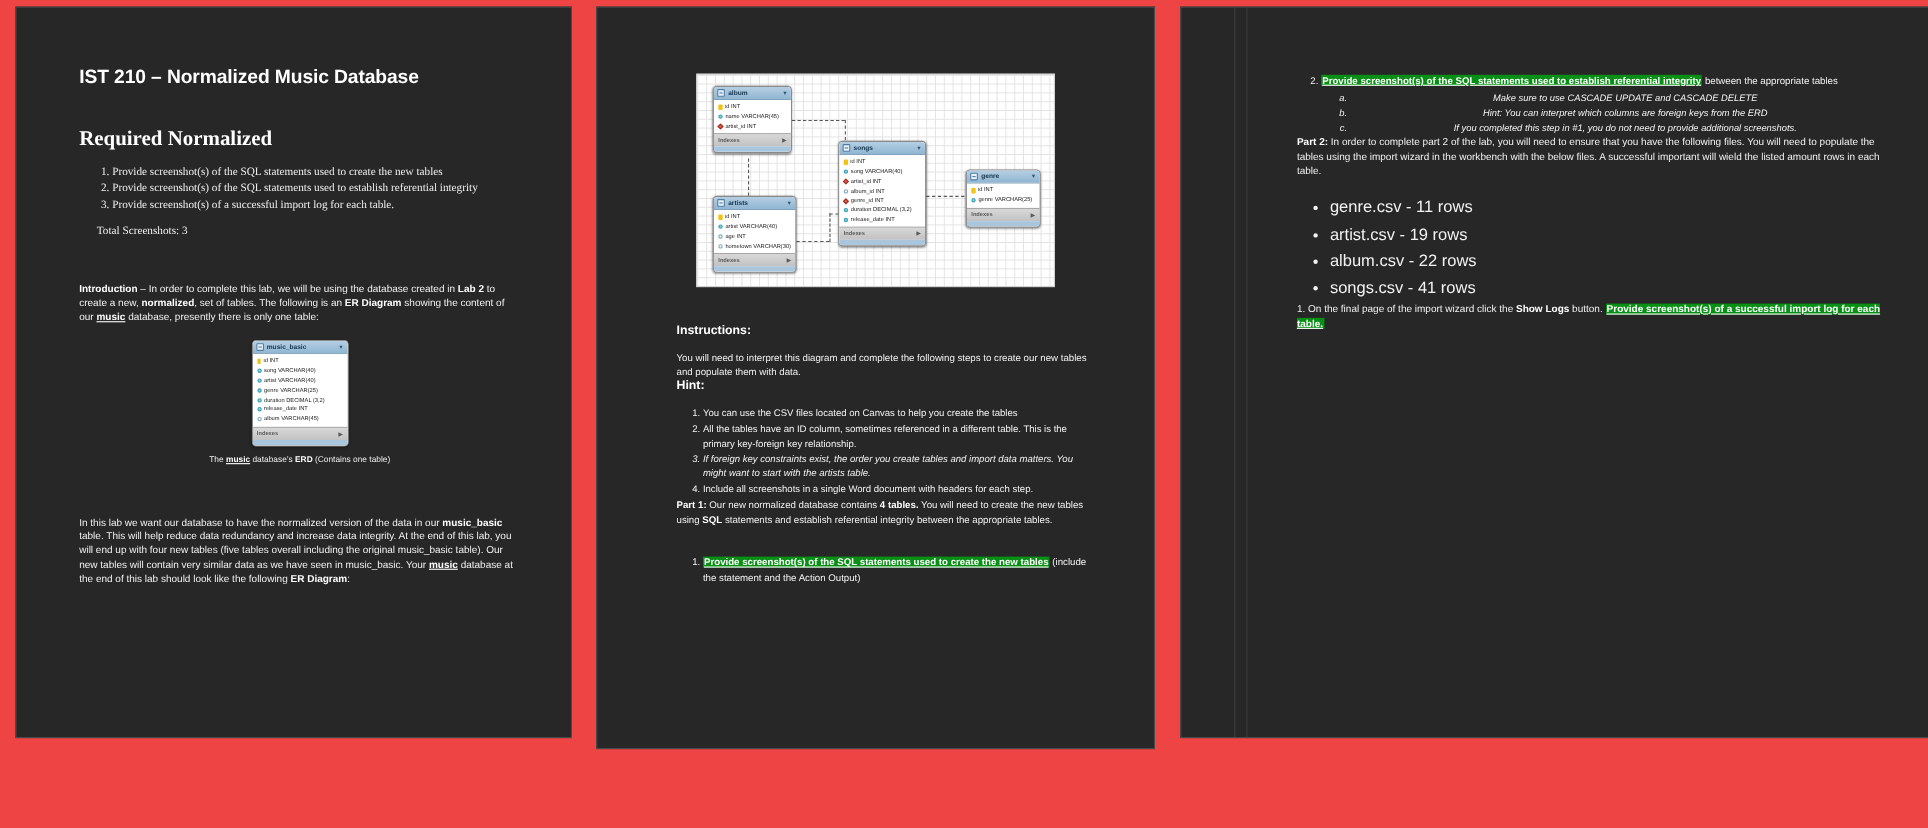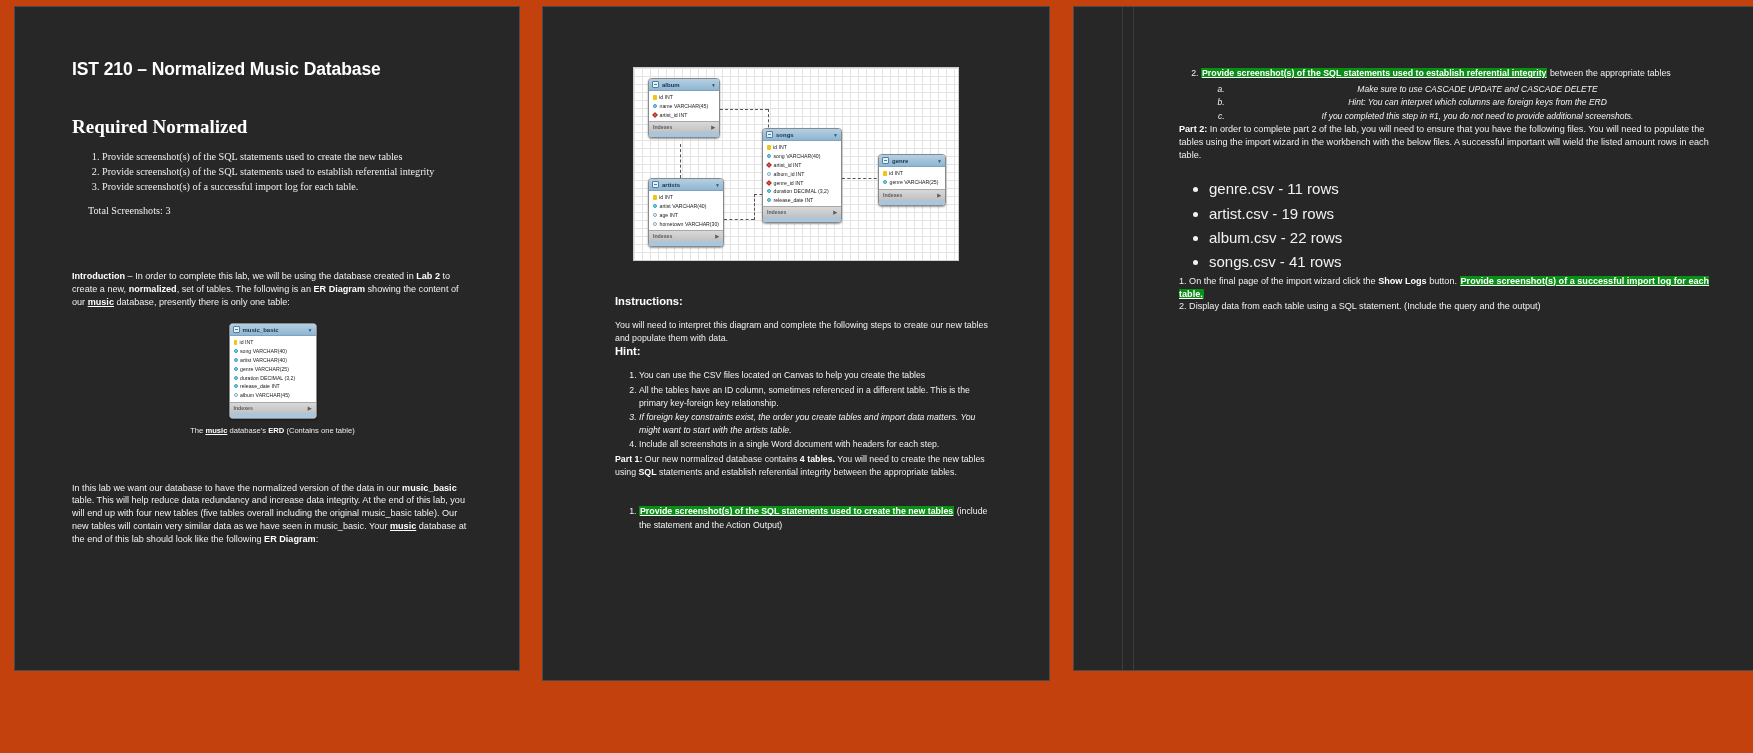--- a/index.html
+++ b/index.html
@@ -6,21 +6,21 @@
   html, body {
     margin: 0; padding: 0;
     width: 1753px; height: 753px;
     background: #0d0d0d;
     font-family: "Liberation Sans", sans-serif;
     overflow: hidden;
   }
   .workspace {
     display: flex;
     width: 1753px; height: 753px;
-    background: #c2410c;
+    background: #ef4444;
     padding: 6px 0 0 0;
     gap: 10px;
     justify-content: flex-start;
   }
   .page {
     background: #272727;
     border: 1px solid #4a4a4a;
     position: relative;
     flex: 0 0 auto;
     overflow: hidden;
@@ -50,21 +50,21 @@
     font-size: 10.2px; margin: 0 0 0 0; padding-left: 30px; color: #efefef;
   }
   ol.serif-list li { margin-bottom: 1.5px; line-height: 1.32; }
   .total-shots {
     font-family: "Liberation Serif", serif;
     font-size: 10.2px; margin: 12px 0 0 16px; color: #efefef;
   }
   p.body {
     font-size: 9.1px; line-height: 1.42; margin: 0; color: #f0f0f0;
   }
-  .intro-block { margin-top: 54px; }
+  .intro-block { margin-top: 40px; }
   .bottom-block { margin-top: 47px; }
   b, strong { font-weight: bold; color:#ffffff; }
   u { text-decoration: underline; }
 
   
   .erd-wrap { display:flex; justify-content:center; margin-top: 14px; }
   .erd-table {
     background: #ffffff;
     border: 1px solid #8a8a8a;
     border-radius: 4px;
@@ -424,17 +424,16 @@
         <li>genre.csv - 11 rows</li>
         <li>artist.csv - 19 rows</li>
         <li>album.csv - 22 rows</li>
         <li>songs.csv - 41 rows</li>
       </ul>
 
       <p class="body p3-step">
         <span>1. On the final page of the import wizard click the </span><b>Show Logs</b><span> button. </span><span class="hl">Provide screenshot(s) of a successful import log for each table.</span>
       </p>
 
-      <p class="body p3-step2">2. Display data from each table using a SQL statement. (Include the query and the output)</p>
     </div>
   </div>
 
 </div>
 
 </body></html>

